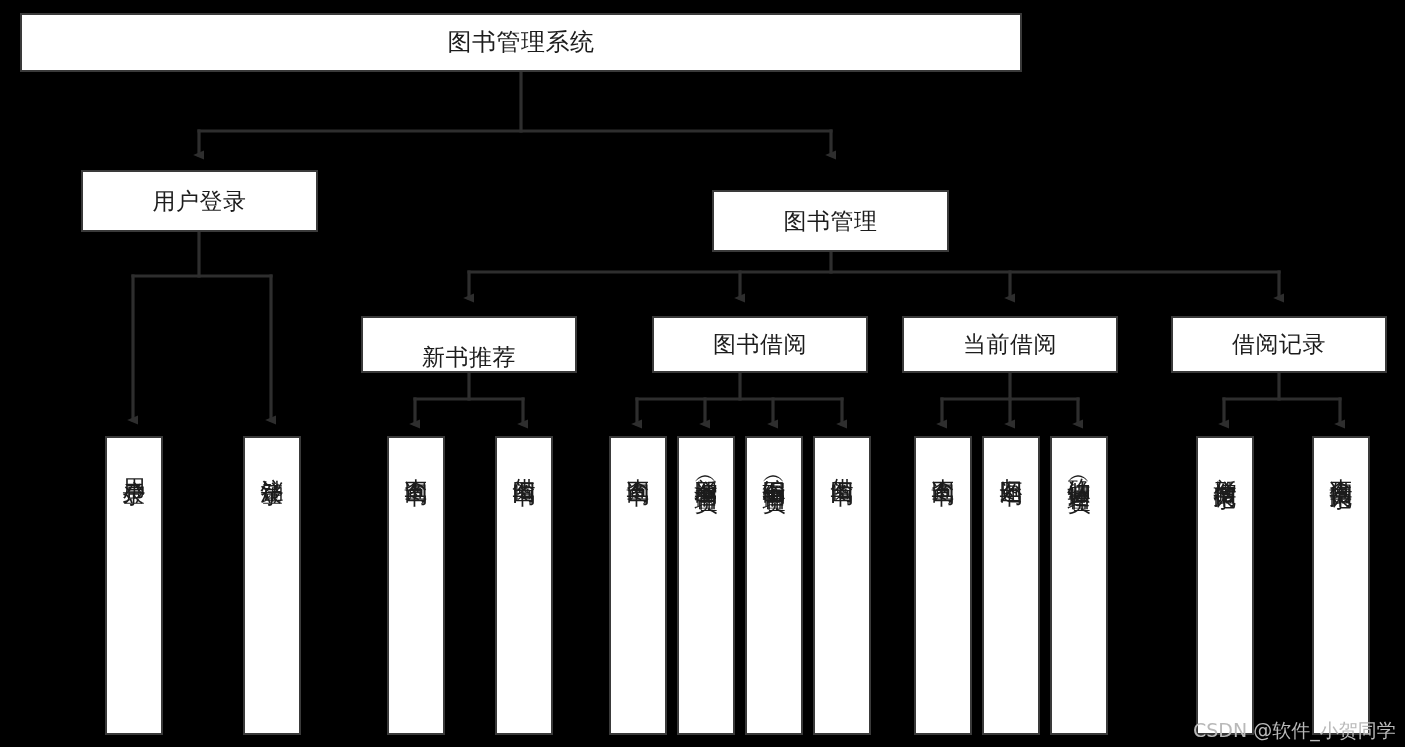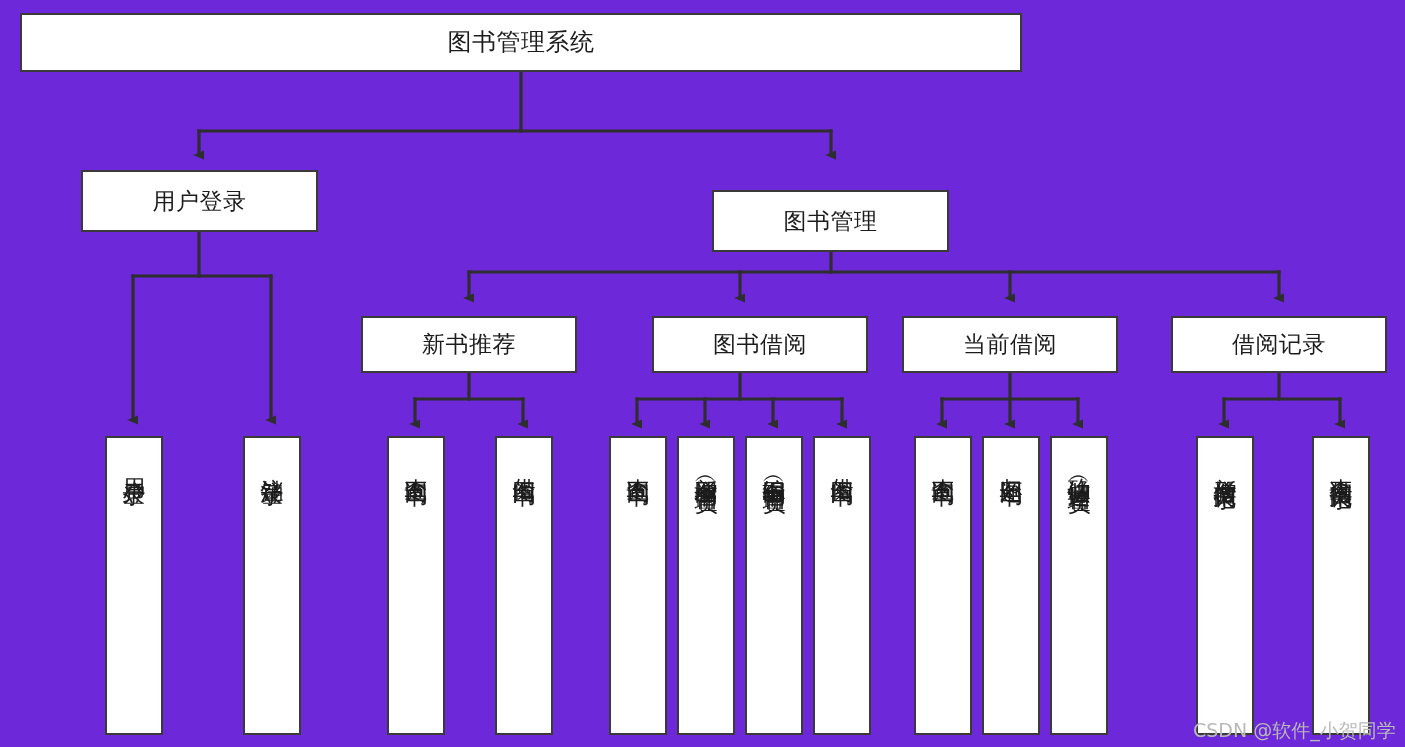--- a/index.html
+++ b/index.html
@@ -8,21 +8,21 @@
     padding: 0;
     background: #ffffff;
   }
   body {
     font-family: "DejaVu Sans", "Liberation Sans", sans-serif;
   }
   #canvas {
     position: relative;
     width: 1405px;
     height: 747px;
-    background: #6d28d9;
+    background: #000000;
     overflow: hidden;
   }
   svg.links {
     position: absolute;
     left: 0;
     top: 0;
     width: 1405px;
     height: 747px;
     pointer-events: none;
   }
@@ -127,21 +127,21 @@
     <span class="label">图书管理系统</span>
   </div>
 
   <div class="node horizontal" style="left:81px; top:170px; width:237px; height:62px;">
     <span class="label">用户登录</span>
   </div>
   <div class="node horizontal" style="left:712px; top:170px; width:237px; height:62px;margin-top:20px;">
     <span class="label">图书管理</span>
   </div>
 
-  <div class="node horizontal" style="left:361px; top:316px; width:216px; height:57px;">
+  <div class="node horizontal" style="left:361px; top:316px; width:216px; height:57px;align-items:flex-end;">
     <span class="label">新书推荐</span>
   </div>
   <div class="node horizontal" style="left:652px; top:316px; width:216px; height:57px;">
     <span class="label">图书借阅</span>
   </div>
   <div class="node horizontal" style="left:1171px; top:316px; width:216px; height:57px;">
     <span class="label">借阅记录</span>
   </div>
   <div class="node horizontal" style="left:902px; top:316px; width:216px; height:57px;">
     <span class="label">当前借阅</span>

